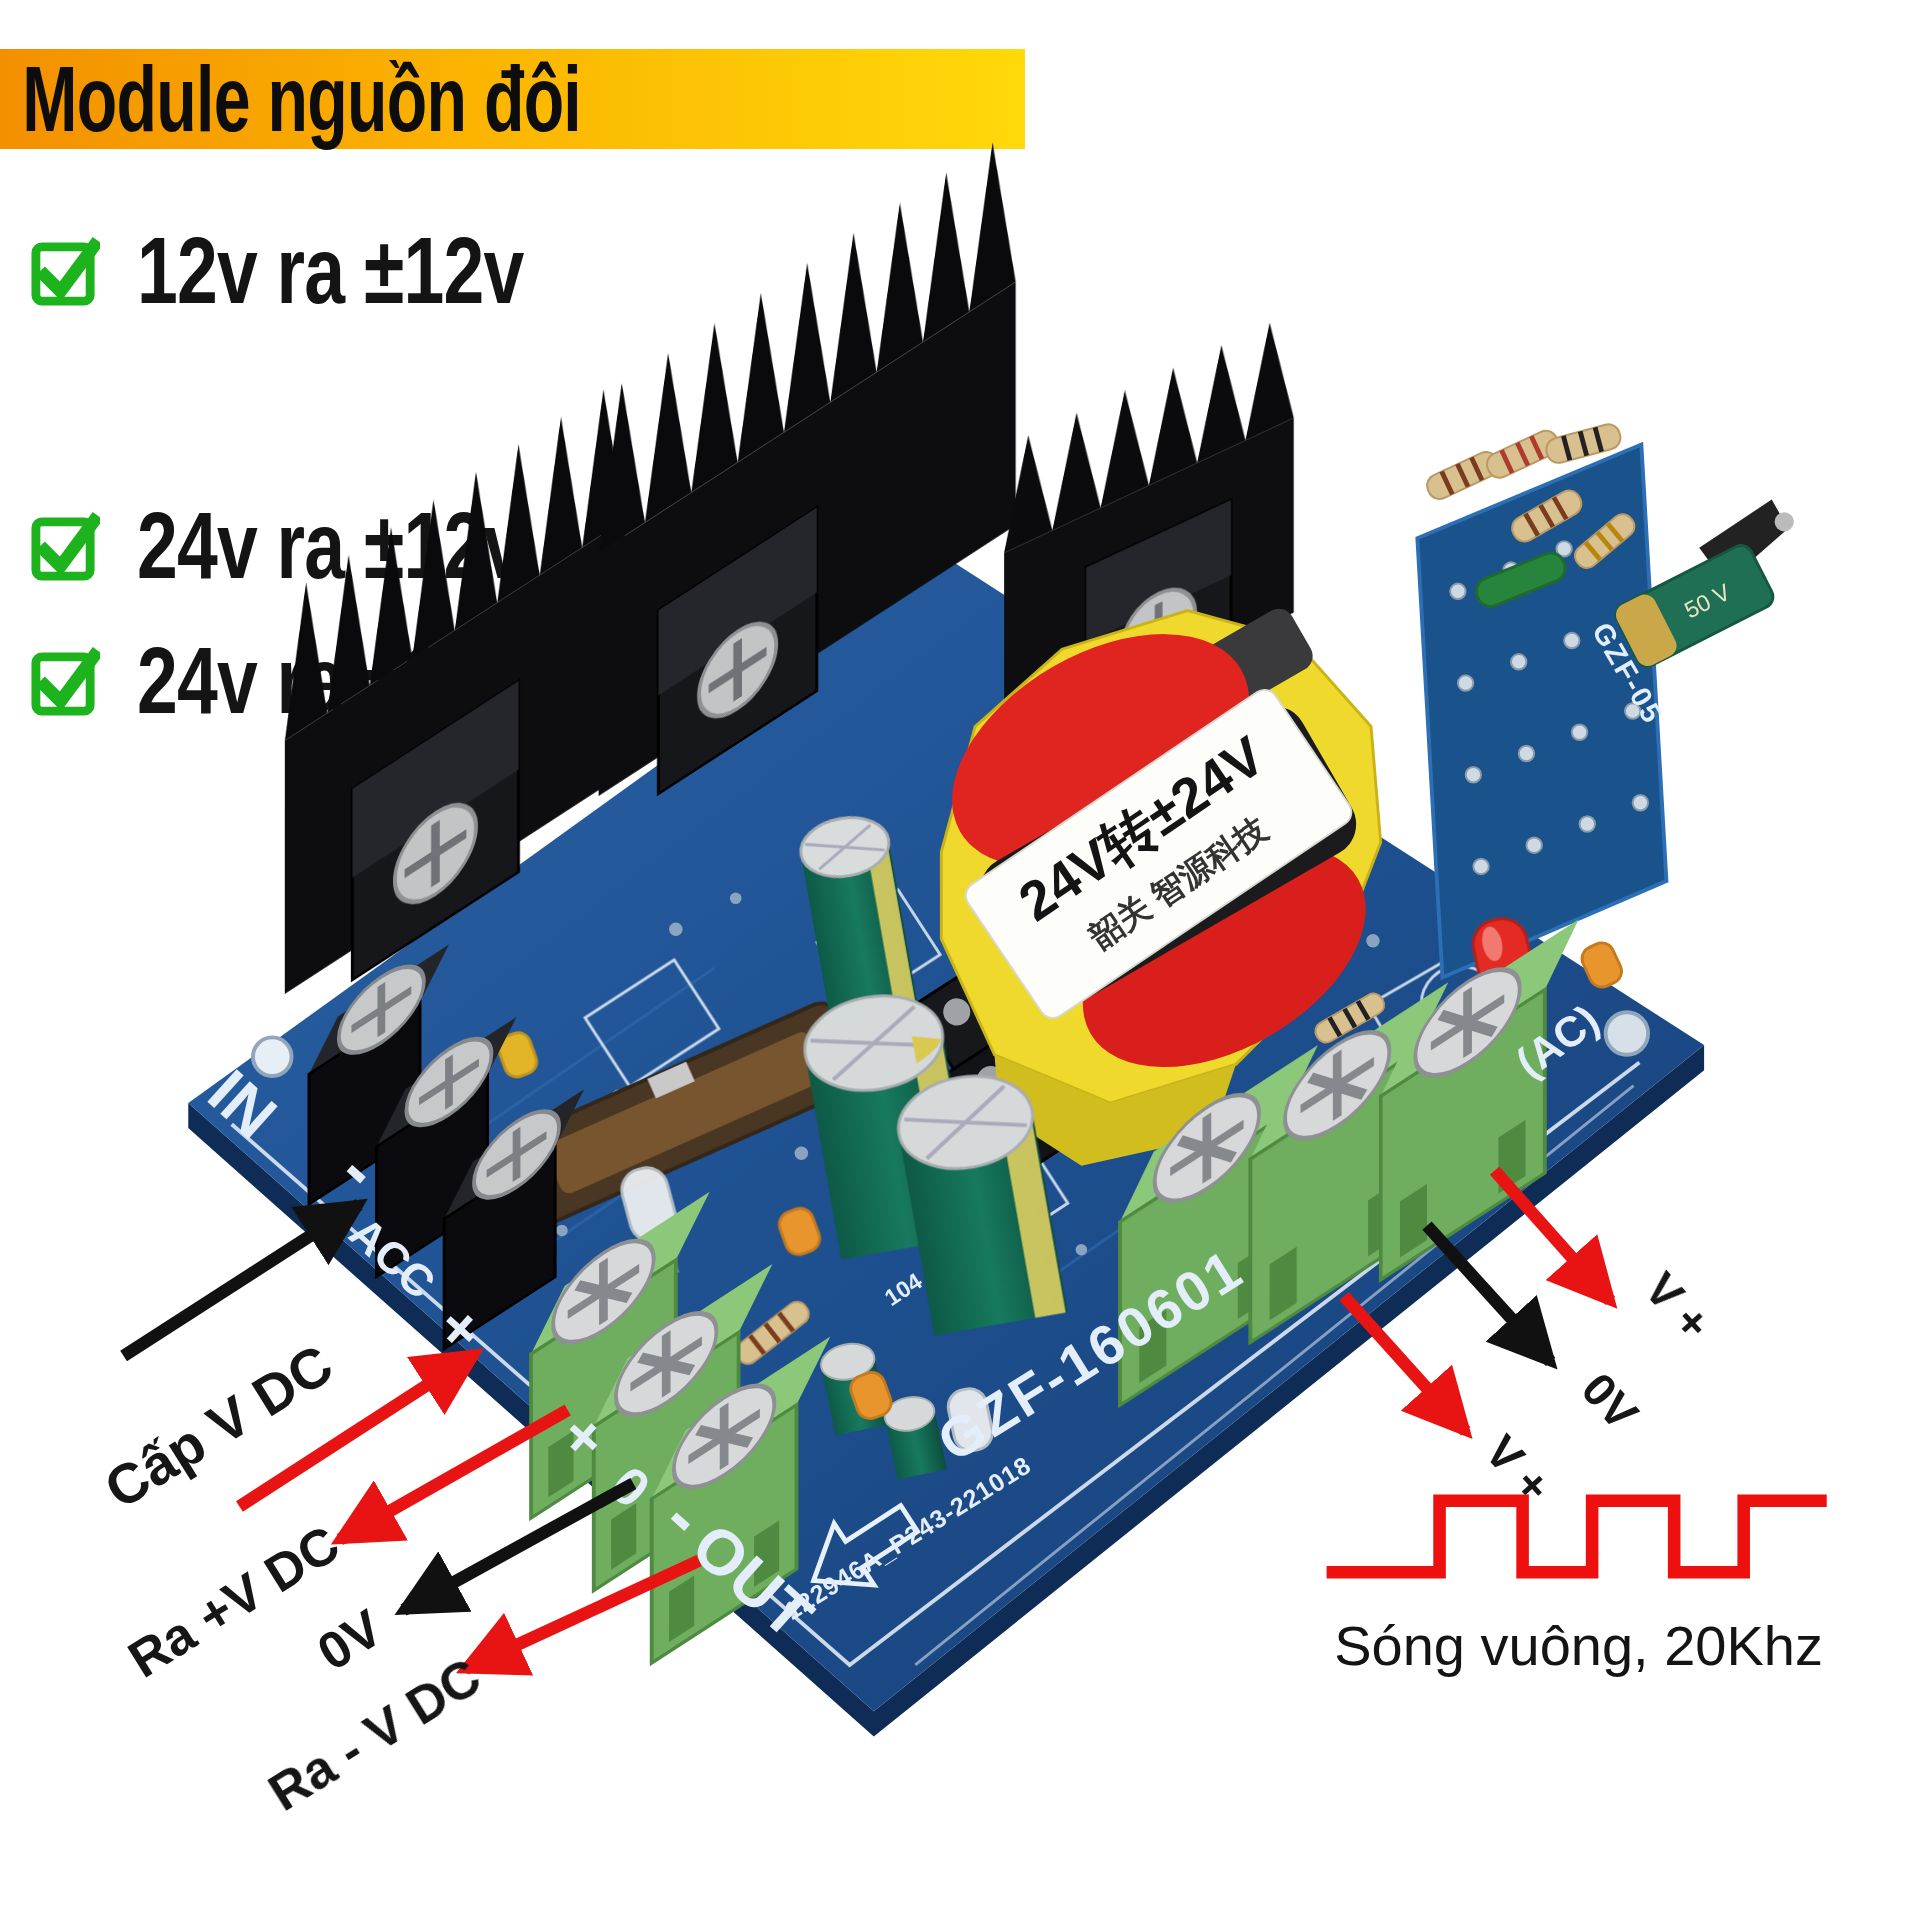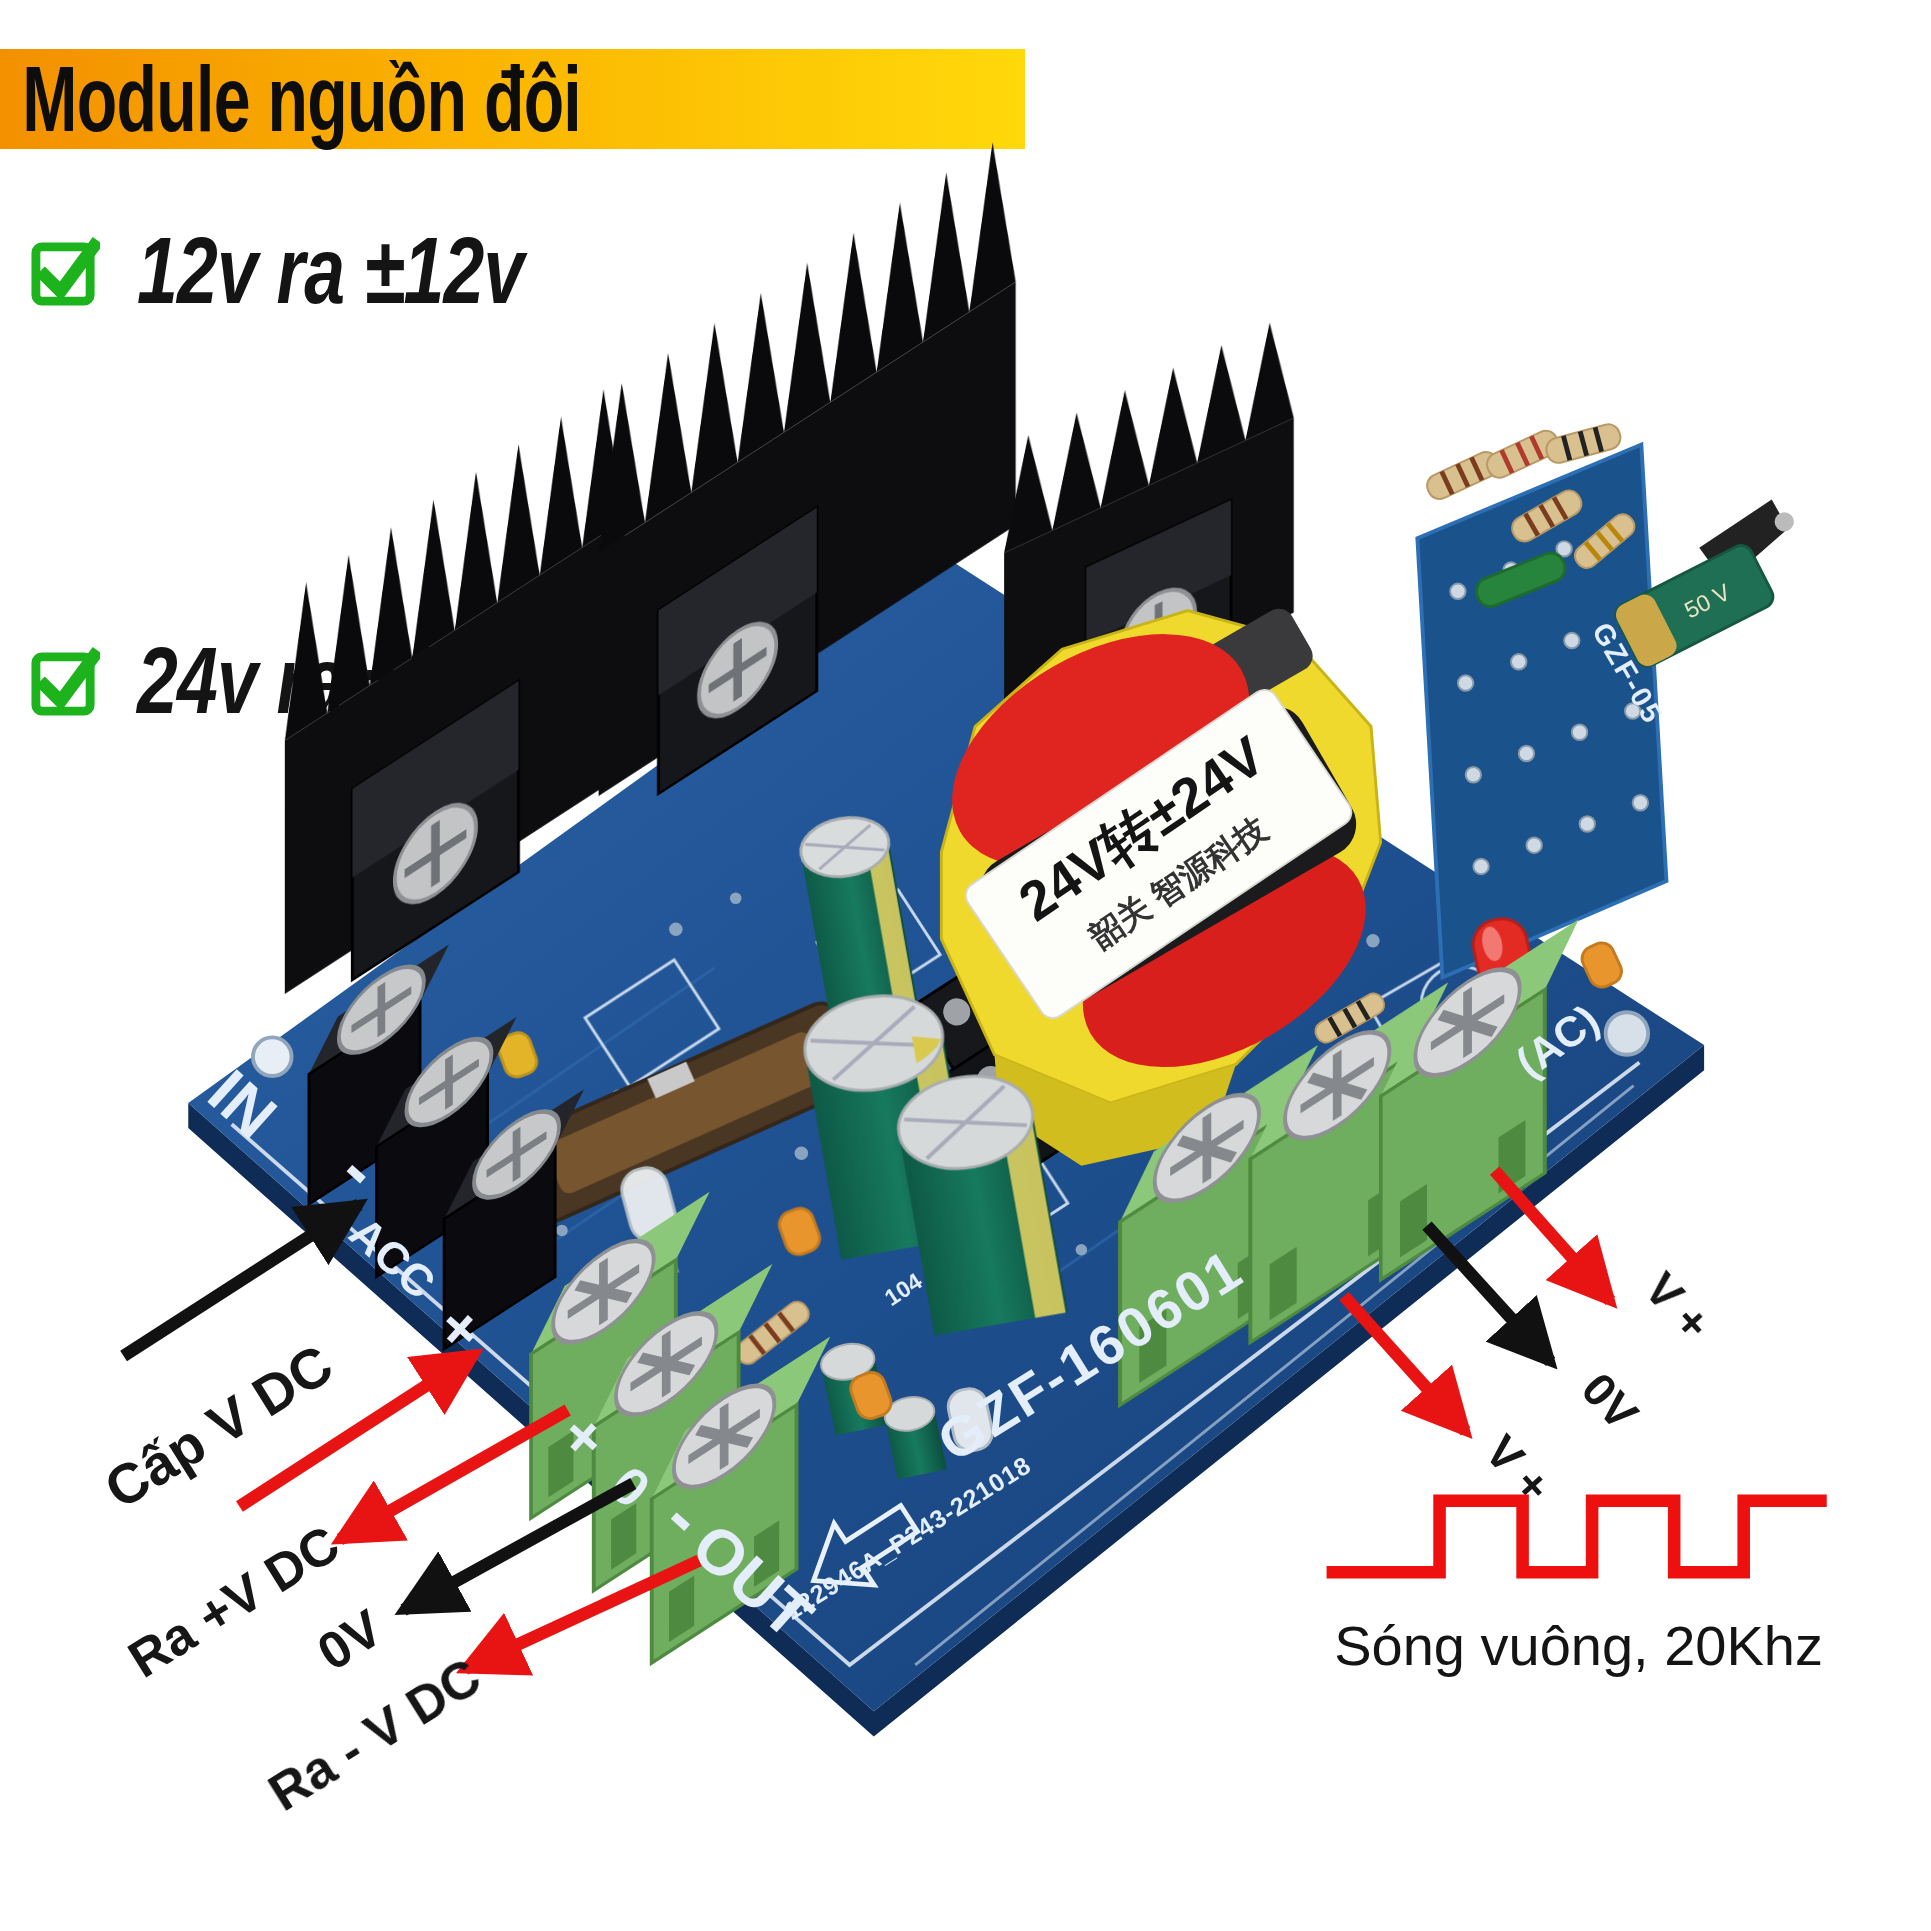--- a/index.html
+++ b/index.html
@@ -5,21 +5,21 @@
   html,body{margin:0;padding:0;background:#ffffff;width:1931px;height:1931px;overflow:hidden;
     font-family:"Liberation Sans","DejaVu Sans",sans-serif;}
   #stage{position:absolute;left:0;top:12px;width:1581px;height:1931px;}
   
   .banner{position:absolute;left:0;top:37px;width:1025px;height:100px;
     background:linear-gradient(90deg,#f39000 0%,#fbb300 45%,#ffd90a 100%);
     display:flex;align-items:center;}
   .banner-text{display:inline-block;transform:scaleX(.72);transform-origin:left center;
     font-size:92px;font-weight:800;letter-spacing:-1px;color:#0d0d0d;padding-left:31px;white-space:nowrap;}
   
-  .feature-row{position:absolute;left:29px;height:106px;display:flex;align-items:center;gap:37px;font-style:italic;}
+  .feature-row{position:absolute;left:29px;height:106px;display:flex;align-items:center;gap:37px;}
   .feature-row svg{width:71px;height:71px;flex:0 0 auto;}
   .feature-label{display:inline-block;transform:scaleX(.78);transform-origin:left center;
     font-size:94px;font-weight:800;letter-spacing:-1px;color:#141414;white-space:nowrap;}
   .fr1{top:206px}.fr2{top:341px}.fr3{top:481px}.fr4{top:616px}
   
   #scene{position:absolute;left:0;top:0;}
   text.silk{fill:#e4eefa;font-weight:700;}
   text.anno{fill:#161616;font-weight:700;}
 </style>
 </head>
@@ -30,20 +30,27 @@
   <div class="banner">
     <span class="banner-text">Module nguồn đôi</span>
   </div>
 
   <div class="feature-row fr1">
     <svg viewBox="0 0 72 72">
       <rect x="7" y="11" width="55" height="55" rx="6" fill="#fff" stroke="#1db31d" stroke-width="9"></rect>
       <path d="M16,40 L32,56 L66,10" fill="none" stroke="#1db31d" stroke-width="13" stroke-linecap="square"></path>
     </svg>
     <span class="feature-label">12v ra ±12v</span>
+  </div>
+  <div class="feature-row fr3">
+    <svg viewBox="0 0 72 72">
+      <rect x="7" y="11" width="55" height="55" rx="6" fill="#fff" stroke="#1db31d" stroke-width="9"></rect>
+      <path d="M16,40 L32,56 L66,10" fill="none" stroke="#1db31d" stroke-width="13" stroke-linecap="square"></path>
+    </svg>
+    <span class="feature-label">24v ra ±12v</span>
   </div>
   <div class="feature-row fr4">
     <svg viewBox="0 0 72 72">
       <rect x="7" y="11" width="55" height="55" rx="6" fill="#fff" stroke="#1db31d" stroke-width="9"></rect>
       <path d="M16,40 L32,56 L66,10" fill="none" stroke="#1db31d" stroke-width="13" stroke-linecap="square"></path>
     </svg>
     <span class="feature-label">24v ra ±24v</span>
   </div>
 
   <svg id="scene" width="1931" height="1931" viewBox="0 0 2000 2000">

